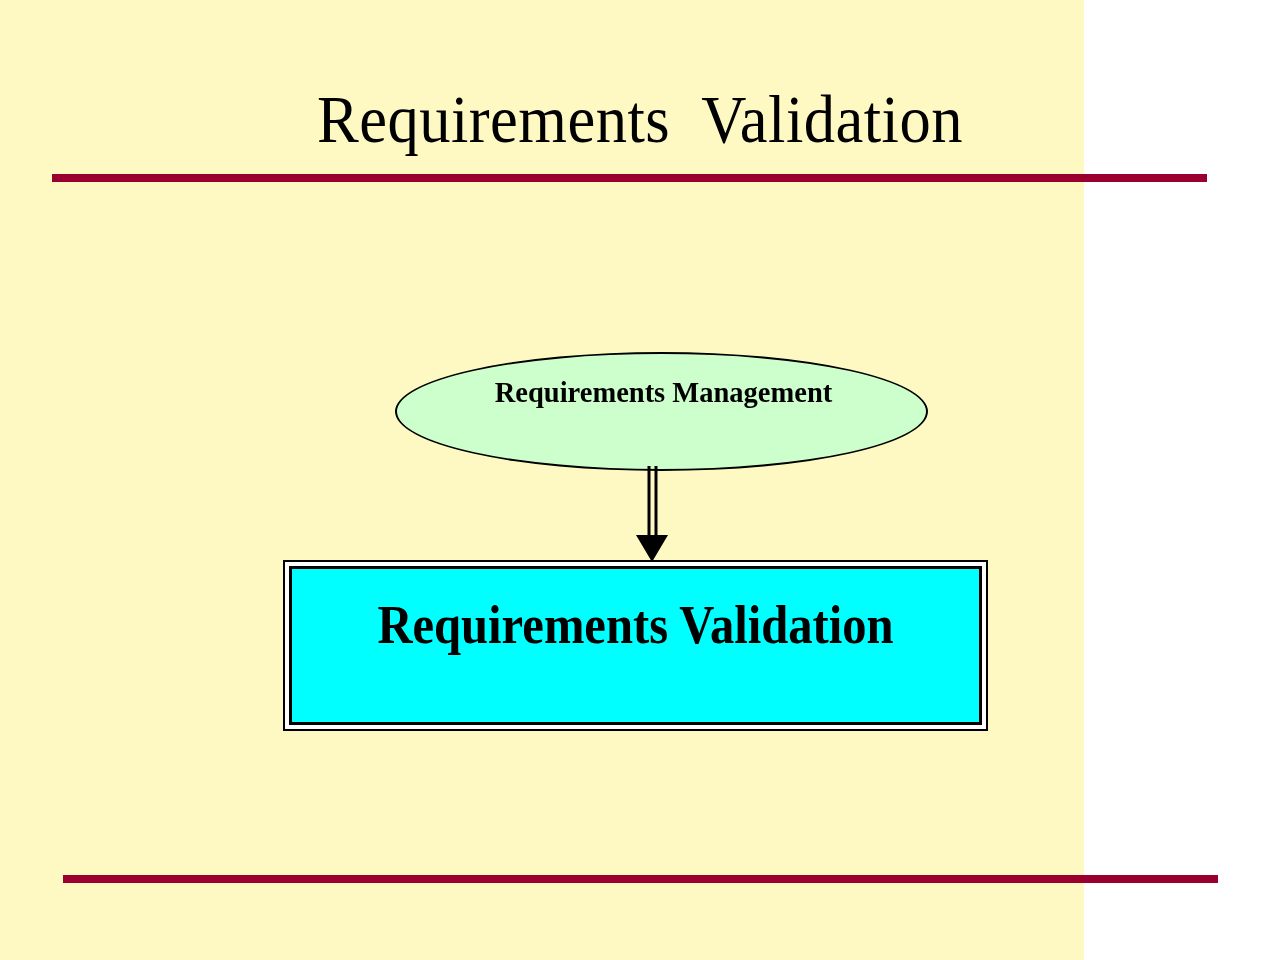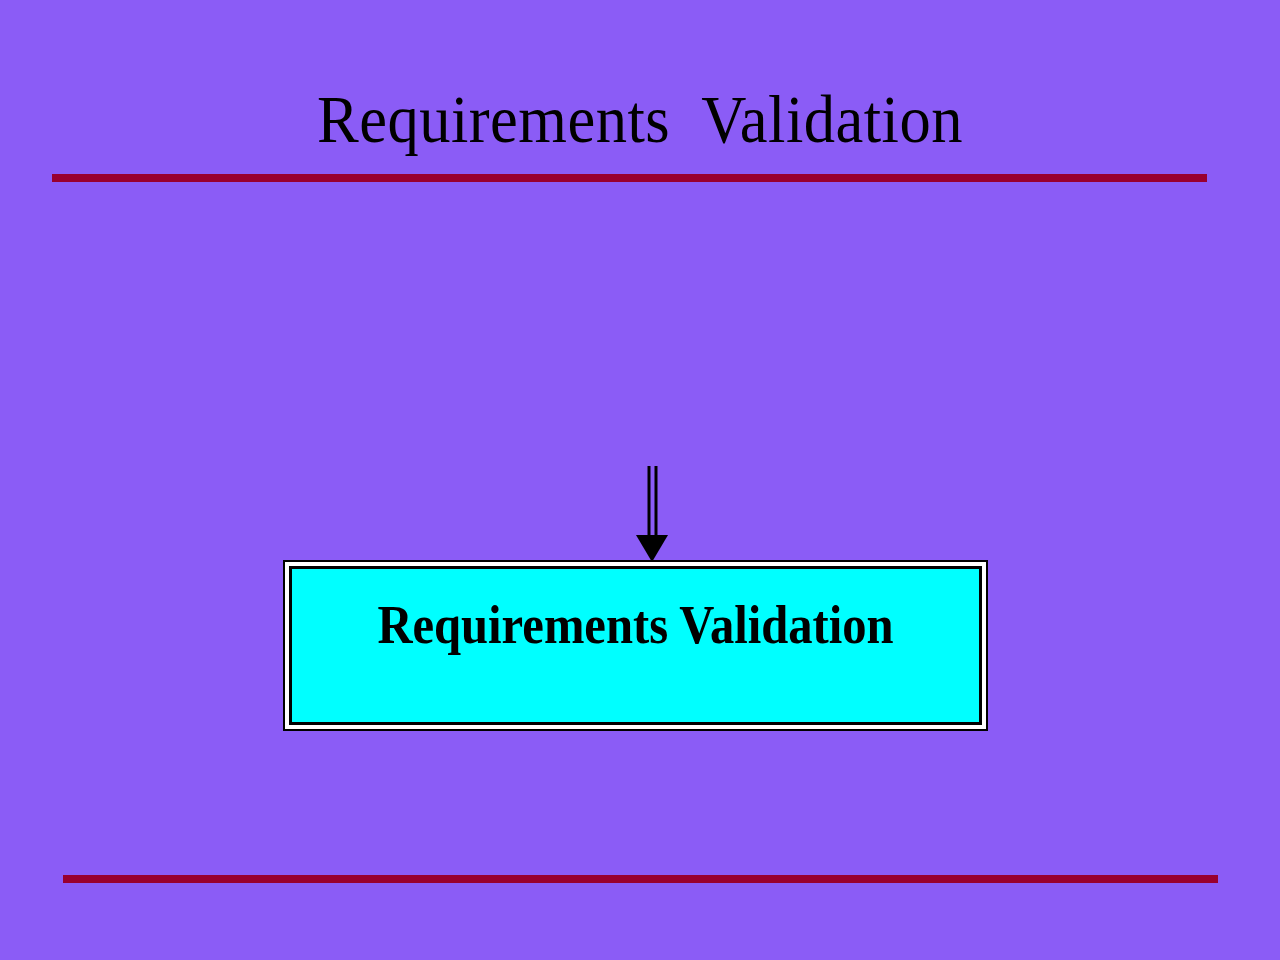--- a/index.html
+++ b/index.html
@@ -9,23 +9,24 @@
     background: #ffffff;
   }
   body {
     width: 1280px;
     height: 960px;
     overflow: hidden;
     font-family: "Liberation Serif", "DejaVu Serif", serif;
   }
   #slide {
     position: relative;
-    width: 1280px;
+    width: 1056px;
     height: 960px;
-    background: #8b5cf6;
+    background: #fef9c3;
+    padding-left: 28px;
   }
 
   
   #slide-title {
     position: absolute;
     left: 0;
     top: 38px;
     width: 1280px;
     text-align: center;
     font-family: "Liberation Serif", "DejaVu Serif", serif;
@@ -141,20 +142,23 @@
 <body>
 
 <div id="slide">
 
   <h1 id="slide-title">Requirements  Validation</h1>
 
   <div id="divider-top" class="divider"></div>
 
   <div id="diagram">
 
+    <div id="ellipse-node">
+      <div id="ellipse-label">Requirements Management</div>
+    </div>
 
     <svg id="connector" viewBox="0 0 64 100">
 
       <line x1="29" y1="0" x2="29" y2="72" stroke="#000000" stroke-width="3"></line>
       <line x1="36" y1="0" x2="36" y2="72" stroke="#000000" stroke-width="3"></line>
 
       <polygon points="16,69 48,69 32,96" fill="#000000"></polygon>
     </svg>
 
     <div id="process-box">

